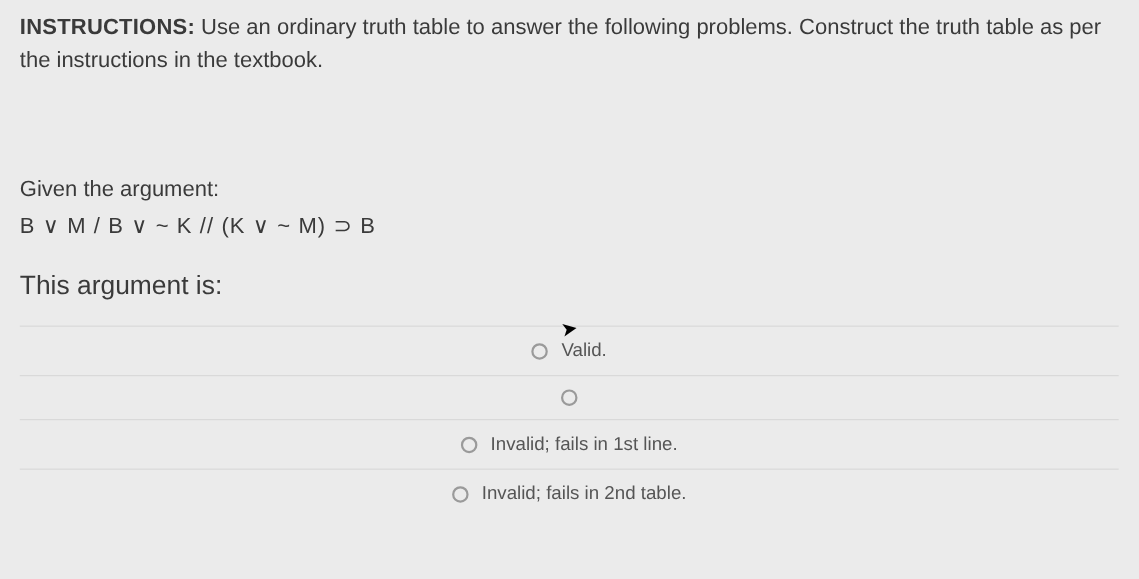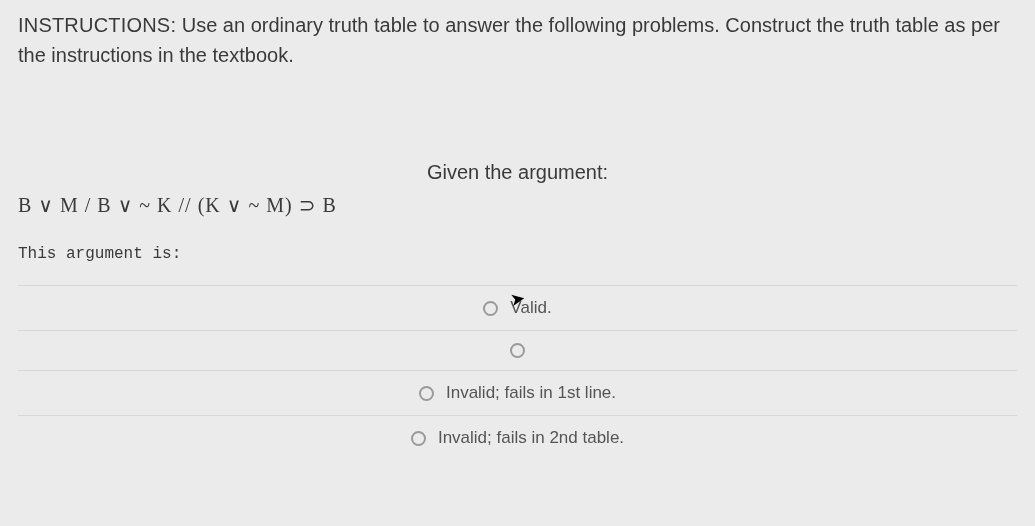--- a/index.html
+++ b/index.html
@@ -16,39 +16,37 @@
     padding: 10px 18px;
     position: relative;
     overflow: hidden;
   }
   .instructions {
     font-size: 20px;
     line-height: 1.5;
     margin-bottom: 88px;
   }
   .instructions .label {
-    font-weight: 400;
+    font-weight: 700;
     letter-spacing: 0.2px;
   }
   .given {
     font-size: 20px;
     line-height: 1.45;
     margin-bottom: 6px;
-    text-align: center;
   }
   .argument-expr {
     font-size: 20px;
     letter-spacing: 1px;
-    font-family: Liberation Serif, serif;
+    font-family: Liberation Sans, sans-serif;
     margin-bottom: 28px;
   }
   .prompt {
-    font-size: 16px;
+    font-size: 24px;
     margin-bottom: 6px;
-    font-family: Liberation Mono, monospace;
   }
   .options {
     margin-top: 22px;
   }
   .option-row {
     border-top: 1px solid #d8d8d8;
     padding: 12px 4px;
     display: flex;
     align-items: center;
     gap: 12px;

